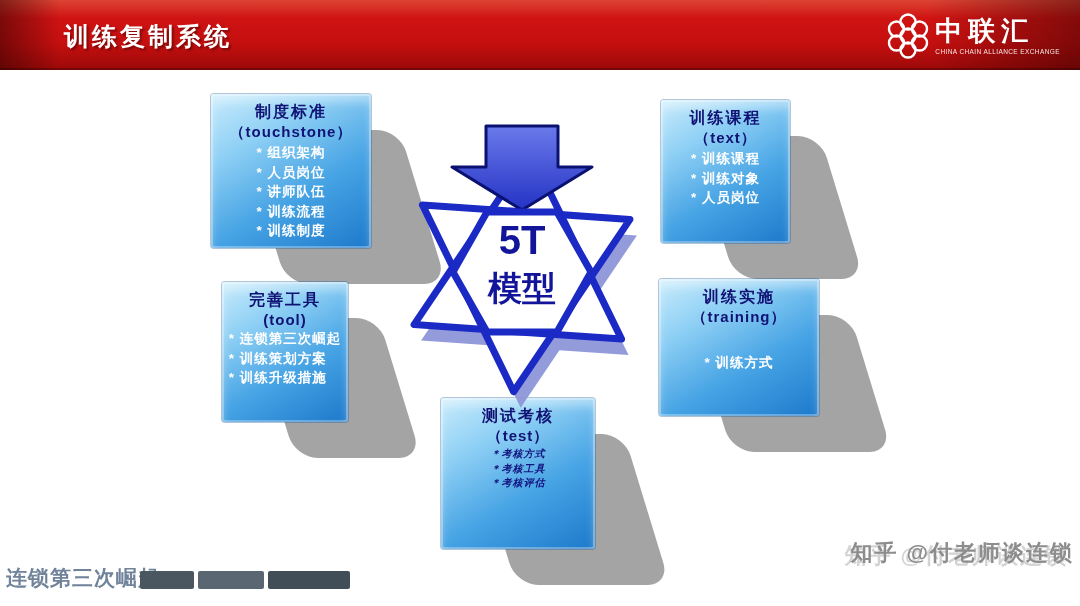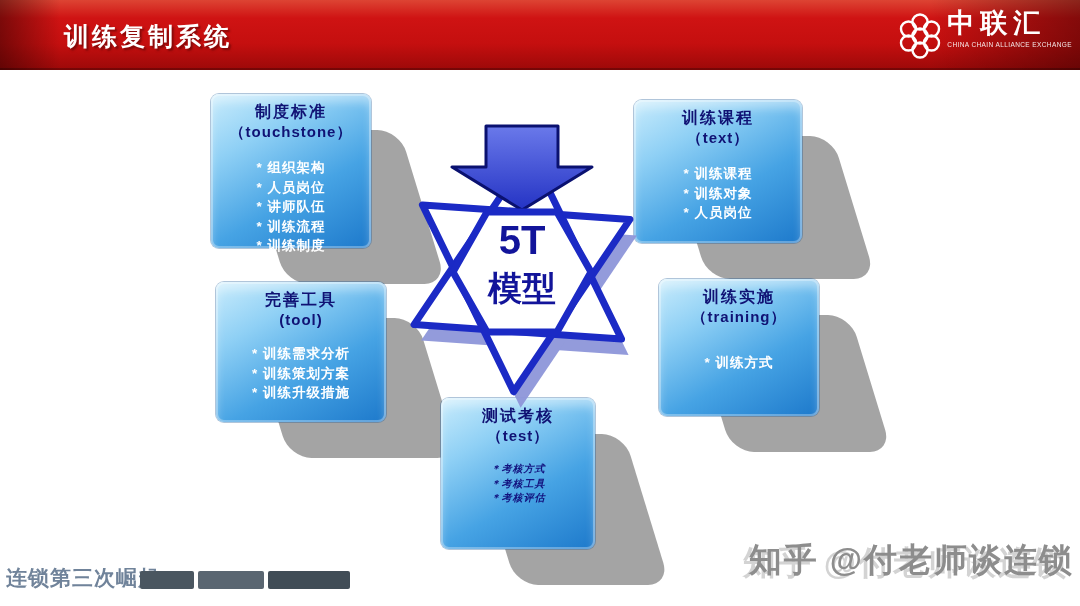--- a/index.html
+++ b/index.html
@@ -8,38 +8,38 @@
   .slide{position:relative;width:1080px;height:606px;background:#fff;overflow:hidden;z-index:0}
 
   
   .header{position:absolute;top:0;left:0;width:100%;height:70px;
     background:linear-gradient(180deg,#dd4433 0%,#cf1313 26%,#c50f0f 62%,#9c0909 100%)}
   .header::before{content:"";position:absolute;inset:0;
     background:linear-gradient(90deg,rgba(40,0,0,.5) 0,rgba(40,0,0,0) 60px,rgba(40,0,0,0) 86%,rgba(40,0,0,.45) 100%)}
   .header::after{content:"";position:absolute;left:0;right:0;bottom:0;height:2px;background:rgba(0,0,0,.25)}
   .header-title{position:absolute;left:64px;top:20px;font-size:25px;font-weight:bold;color:#fff;
     letter-spacing:3px;text-shadow:2px 2px 2px rgba(60,0,0,.5);z-index:1}
-  .logo{position:absolute;right:8px;top:9px;display:flex;gap:0;z-index:1;color:#fff}
+  .logo{position:absolute;right:20px;top:9px;display:flex;align-items:center;gap:0;z-index:1;color:#fff}
   .logo-text{display:flex;flex-direction:column;align-items:flex-start}
   .logo-name{font-size:27px;font-weight:bold;letter-spacing:6px;line-height:1.1}
   .logo-tag{font-size:6.5px;letter-spacing:.4px;opacity:.9;margin-top:2px;white-space:nowrap}
 
   
-  .box{position:absolute;border-radius:8px;text-align:center;padding-top:8px;
+  .box{position:absolute;border-radius:3px;text-align:center;padding-top:8px;
     background:linear-gradient(150deg,#c9ecfc 0%,#8fd0f5 28%,#46a3e4 62%,#1d79cb 100%);
     box-shadow:inset 0 0 0 2px rgba(255,255,255,.3), inset 0 8px 10px rgba(255,255,255,.4), 0 0 0 1px rgba(30,90,150,.35)}
   .box::before{content:"";position:absolute;inset:0;border-radius:22px;background:#8d8d8d;opacity:.8;
     transform:translate(52px,36px) skewX(17deg);z-index:-1}
   .box-title{font-size:16px;font-weight:bold;color:#101274;letter-spacing:2px}
   .box-subtitle{font-size:15px;font-weight:bold;color:#101274;letter-spacing:1px}
-  .box-items{display:inline-block;text-align:left;margin-top:16px}
+  .box-items{display:inline-block;text-align:left;margin-top:1px}
   .box-item{font-size:13.5px;font-weight:bold;color:#fff;line-height:1.45;letter-spacing:1px;white-space:nowrap}
   .box-touchstone{left:211px;top:94px;width:160px;height:154px}
-  .box-text{left:634px;top:100px;width:168px;height:143px}
-  .box-tool{left:216px;top:282px;width:170px;height:140px}
+  .box-text{left:661px;top:100px;width:129px;height:143px}
+  .box-tool{left:222px;top:282px;width:126px;height:140px}
   .box-training{left:659px;top:279px;width:160px;height:137px}
   .box-test{left:441px;top:398px;width:154px;height:151px}
   .box-training .box-items{margin-top:26px}
   .box-test .box-item{color:#13137f;font-family:"Liberation Serif","DejaVu Serif",serif;font-style:italic;font-size:10px}
 
   
   .center-svg{position:absolute;left:380px;top:110px;width:290px;height:320px;pointer-events:none}
   .star-shadow{fill:#8e96da;opacity:.95}
   .tri-fill{fill:#ffffff}
   .tri-stroke{fill:none;stroke:#1b2ac5;stroke-width:7;stroke-linejoin:round}
@@ -47,21 +47,21 @@
   .arrow{fill:url(#arrowGrad);stroke:#0a1170;stroke-width:3;stroke-linejoin:round}
   .hex-label{font-weight:bold;fill:#12149a;text-anchor:middle;font-family:"Liberation Sans","DejaVu Sans",sans-serif}
 
   
   .wm-left{position:absolute;left:6px;top:564px;font-size:21px;font-weight:bold;color:#70839a;letter-spacing:1px}
   .wm-badges{position:absolute;left:140px;top:571px;display:flex;gap:4px}
   .badge{height:18px;border-radius:2px}
   .b1{width:54px;background:#4a5660}
   .b2{width:66px;background:#5a6671}
   .b3{width:82px;background:#414d57}
-  .wm-right{position:absolute;right:6px;top:538px;font-size:33px;font-weight:bold;color:#8d8d8d;
+  .wm-right{position:absolute;right:6px;top:538px;font-size:22px;font-weight:bold;color:#8d8d8d;
     letter-spacing:2px;text-shadow:-6px 3px 0 rgba(110,110,110,.3)}
 </style>
 </head>
 <body>
 
 <div class="slide">
 
   <div class="header">
     <div class="header-title">训练复制系统</div>
     <div class="logo">
@@ -102,21 +102,21 @@
       <div class="box-item">* 训练课程</div>
       <div class="box-item">* 训练对象</div>
       <div class="box-item">* 人员岗位</div>
     </div>
   </div>
 
   <div class="box box-tool">
     <div class="box-title">完善工具</div>
     <div class="box-subtitle">(tool)</div>
     <div class="box-items">
-      <div class="box-item">* 训练需求分析</div>
+      <div class="box-item">* 连锁第三次崛起</div>
       <div class="box-item">* 训练策划方案</div>
       <div class="box-item">* 训练升级措施</div>
     </div>
   </div>
 
   <div class="box box-training">
     <div class="box-title">训练实施</div>
     <div class="box-subtitle">（training）</div>
     <div class="box-items">
       <div class="box-item">* 训练方式</div>

